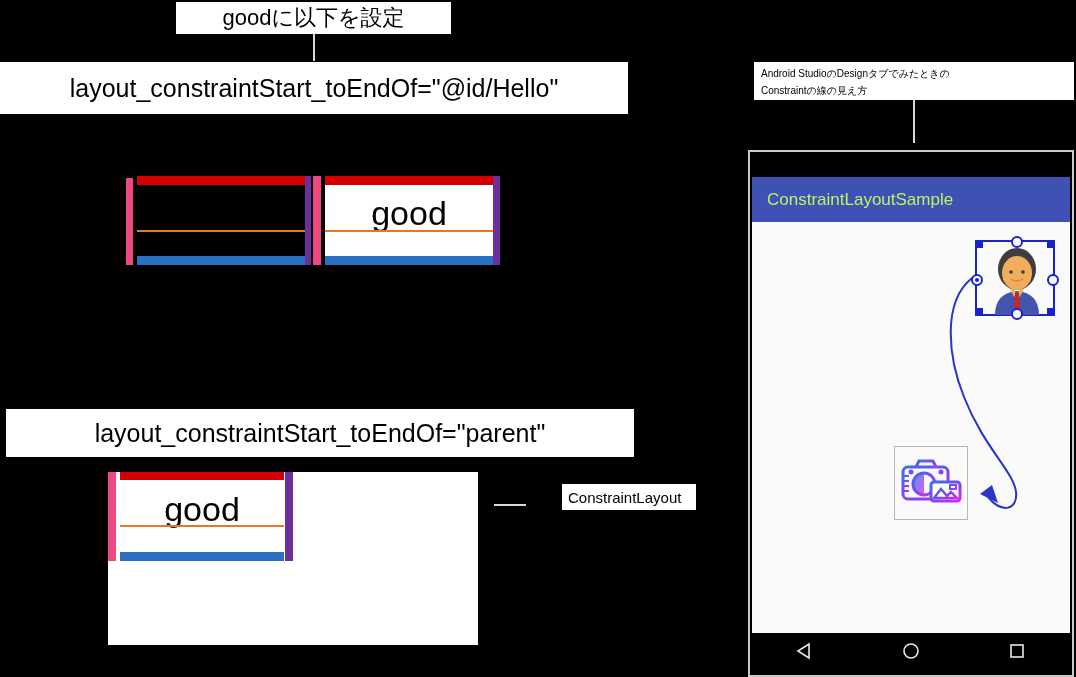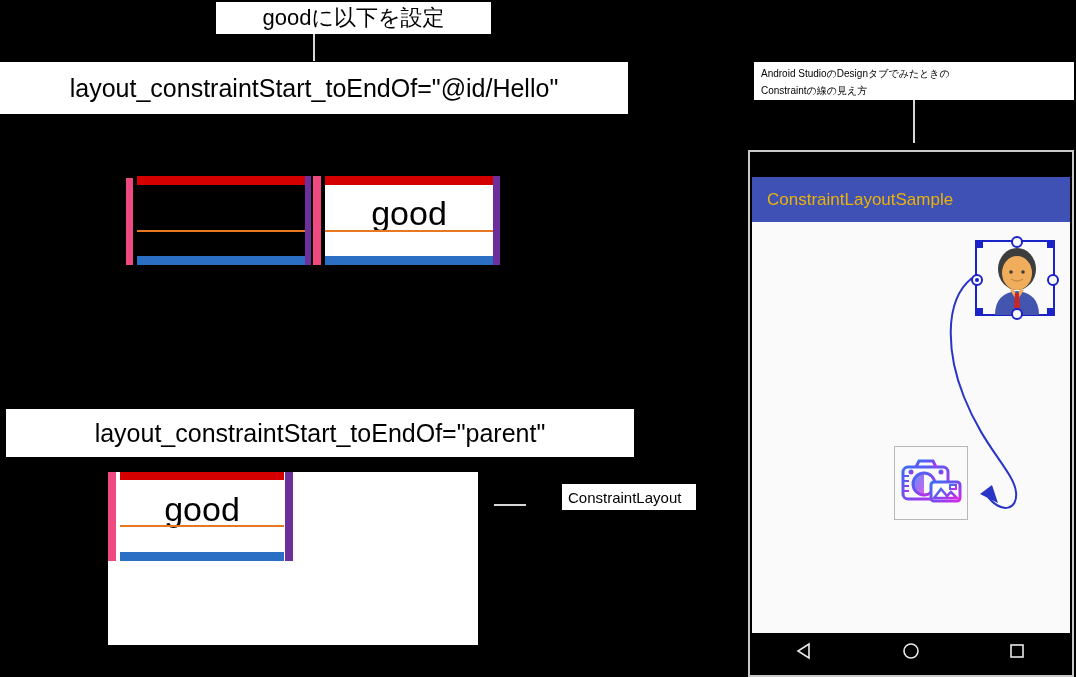--- a/index.html
+++ b/index.html
@@ -36,21 +36,20 @@
     align-items: center;
     justify-content: flex-start;
   }
 
   .title-banner {
     font-size: 25px;
     letter-spacing: 0px;
   }
   .small-banner {
     font-size: 22px;
-    margin-left: 40px;
   }
   .tiny-label {
     font-size: 10px;
     line-height: 17px;
     padding: 3px 6px 3px 7px;
     white-space: pre-line;
     display: block;
   }
   .tiny-label2 {
     font-size: 15px;
@@ -138,21 +137,21 @@
   .phone-toolbar {
     position: absolute;
     left: 2px; top: 25px; right: 2px;
     height: 45px;
     background: #3f51b5;
     display: flex;
     align-items: center;
     box-sizing: border-box;
   }
   .toolbar-title {
-    color: #eab308;
+    color: #bef264;
     font-size: 17px;
     padding-left: 15px;
   }
   .phone-content {
     position: absolute;
     left: 2px; top: 70px; right: 2px;
     bottom: 40px;
     background: #fafafa;
     overflow: hidden;
   }

